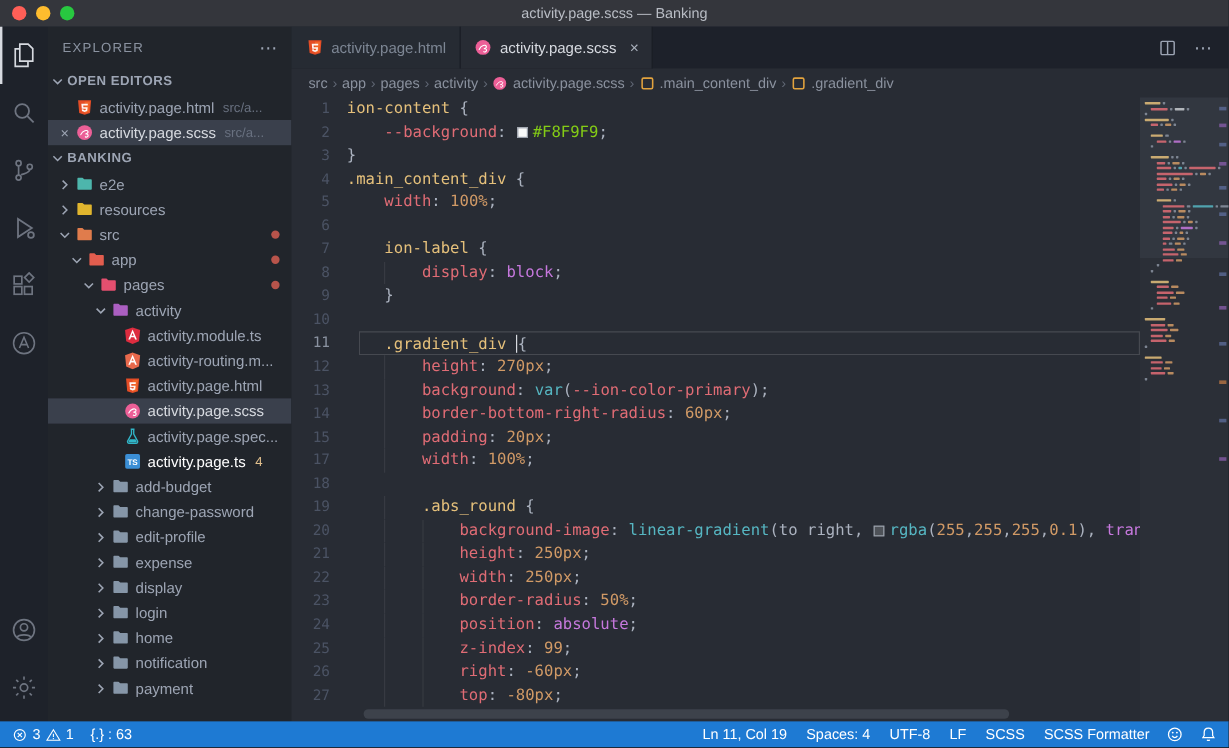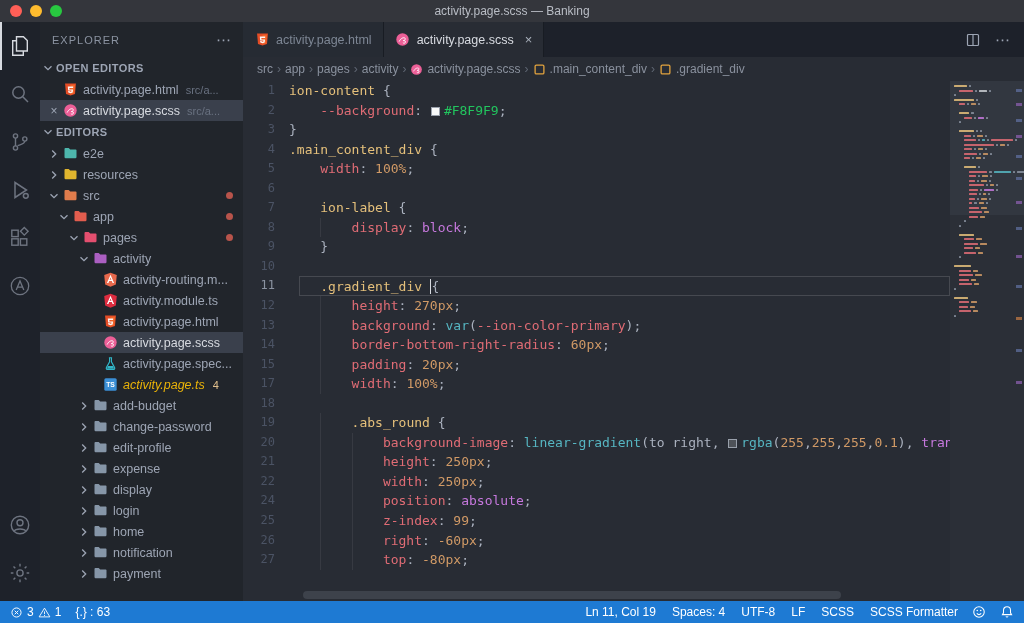--- a/index.html
+++ b/index.html
@@ -34,21 +34,21 @@
   .oe-row.active { background:#3a404c; color:#d7dae0; }
   .oe-close { width:16px; text-align:center; color:#9da5b4; font-size:12px; flex:none; }
   .file-icon { width:16px; height:16px; display:inline-flex; align-items:center; justify-content:center; flex:none; }
   .oe-name { margin-left:5px; }
   .oe-detail { margin-left:7px; font-size:11px; color:#697180; overflow:hidden; text-overflow:ellipsis; }
   #fileTree { overflow:hidden; flex:1; }
   .tree-row { height:21px; display:flex; align-items:center; font-size:12.5px; cursor:pointer; white-space:nowrap; }
   .tree-row.selected { background:#3a404c; color:#d7dae0; }
   .chev { width:16px; height:16px; display:inline-flex; align-items:center; justify-content:center; flex:none; }
   .tree-label { margin-left:5px; }
-  .tree-label.has-problems { color:#eab308;font-style:italic; }
+  .tree-label.has-problems { color:#ffffff; }
   .problem-badge { margin-left:8px; color:#e2c08d; font-size:11px; }
   .mod-dot { width:7px; height:7px; border-radius:50%; background:#b8544b; margin-left:auto; margin-right:10px; flex:none; }
 
   
   .editor-col { flex:1; min-width:0; display:flex; flex-direction:column; background:#282c34; }
   .tabbar { height:35px; flex:none; background:#1d212a; display:flex; align-items:stretch; }
   .tabs { display:flex; }
   .tab { display:flex; align-items:center; padding:0 11px; background:#262b33; border-right:1px solid #181c23; color:#7d8694; font-size:12.5px; cursor:pointer; }
   .tab.active { background:#282c34; color:#d7dae0; }
   .tab-label { margin-left:6px; }
@@ -68,21 +68,21 @@
   .code { flex:1; min-width:0; overflow:hidden; font-family:"DejaVu Sans Mono", monospace; font-size:13px; }
   .code-line { display:flex; height:19.55px; line-height:19.55px; position:relative; white-space:pre; }
   .code-line.current::after { content:""; position:absolute; left:56px; right:0; top:0; bottom:0; box-shadow: inset 0 0 0 1px rgba(255,255,255,.14); pointer-events:none; }
   .gutter { flex:none; width:46px; padding-right:14px; text-align:right; color:#4b5364; font-size:12px; }
   .current .gutter { color:#8b93a1; }
   .line-content { flex:none; white-space:pre; }
   .indent { display:inline-block; width:4ch; height:100%; vertical-align:top; }
   .indent.guide { box-shadow: inset 1px 0 0 rgba(255,255,255,.07); }
   .tk-sel { color:#e5c07b; } .tk-prop { color:#e06c75; } .tk-num { color:#d19a66; }
   .tk-kw { color:#c678dd; } .tk-fn { color:#56b6c2; } .tk-vari { color:#e06c75; }
-  .tk-pun { color:#abb2bf; } .tk-pln { color:#abb2bf; } .tk-color { color:#22c55e; }
+  .tk-pun { color:#abb2bf; } .tk-pln { color:#abb2bf; } .tk-color { color:#84cc16; }
   .swatch { display:inline-block; width:9px; height:9px; border:1px solid #99a0ab; margin:0 4px 0 1px; transform:translateY(1px); }
   .cursor { display:inline-block; width:1.6px; height:15px; background:#d7dae0; transform:translateY(3px); }
 
   .minimap { width:74px; flex:none; position:relative; padding-top:4px; background:rgba(255,255,255,0.015); cursor:pointer; }
   .mm-slider { position:absolute; left:0; right:0; top:0; height:134px; background:rgba(200,210,230,0.05); }
   .mm-line { display:flex; gap:2px; height:2px; margin-bottom:2.5px; }
   .mm-line span { height:2px; border-radius:.5px; opacity:.85; flex:none; display:block; }
   .ruler { position:absolute; right:0; top:0; width:10px; height:100%; }
   .mark { position:absolute; right:2px; width:6px; height:3px; opacity:.75; }
   .hscroll { position:absolute; left:60px; right:88px; bottom:2px; height:8px; }
@@ -223,21 +223,21 @@
             <span class="oe-name">activity.page.scss</span>
             <span class="oe-detail">src/a...</span>
           </div>
         </div>
       <div class="section-head">
         <span class="chev-h">
             <svg width="16" height="16" viewBox="0 0 16 16">
               <path d="M4.5 6.2 8 9.7l3.5-3.5" fill="none" stroke="#9da5b4" stroke-width="1.3"></path>
             </svg>
           </span>
-        <span>EDITORS</span>
+        <span>BANKING</span>
       </div>
       <div id="fileTree">
           <div class="tree-row" style="padding-left: 6px;">
             <span class="chev">
               <svg width="16" height="16" viewBox="0 0 16 16">
                 <path d="M6.2 4.5 9.7 8l-3.5 3.5" fill="none" stroke="#9da5b4" stroke-width="1.3"></path>
               </svg>
             </span>
             <span class="file-icon">
               <svg width="15" height="15" viewBox="0 0 16 16">
@@ -310,34 +310,34 @@
             <span class="file-icon">
               <svg width="15" height="15" viewBox="0 0 16 16">
                 <path d="M1.6 3.1c0-.5.4-.9.9-.9h3.6l1.6 1.5h5.8c.5 0 .9.4.9.9v7.5c0 .5-.4.9-.9.9H2.5c-.5 0-.9-.4-.9-.9z" fill="#ab5fc1"></path>
               </svg>
             </span>
             <span class="tree-label">activity</span>
           </div>
           <div class="tree-row" style="padding-left: 62px;">
             <span class="file-icon">
               <svg width="15" height="15" viewBox="0 0 16 16">
+                <path d="M8 .9l6.7 2.4-1 10L8 15.6l-5.7-2.3-1-10z" fill="#dd2c3f"></path>
+                <path d="M8 2.8 4.2 11.6h1.6l.76-1.9h2.9l.76 1.9h1.6zm1 5.4H7l1-2.4z" fill="#fff"></path>
+              </svg>
+            </span>
+            <span class="tree-label">activity.module.ts</span>
+          </div>
+          <div class="tree-row" style="padding-left: 62px;">
+            <span class="file-icon">
+              <svg width="15" height="15" viewBox="0 0 16 16">
                 <path d="M8 .9l6.7 2.4-1 10L8 15.6l-5.7-2.3-1-10z" fill="#e8694c"></path>
                 <path d="M8 2.8 4.2 11.6h1.6l.76-1.9h2.9l.76 1.9h1.6zm1 5.4H7l1-2.4z" fill="#fff"></path>
               </svg>
             </span>
             <span class="tree-label">activity-routing.m...</span>
-          </div>
-          <div class="tree-row" style="padding-left: 62px;">
-            <span class="file-icon">
-              <svg width="15" height="15" viewBox="0 0 16 16">
-                <path d="M8 .9l6.7 2.4-1 10L8 15.6l-5.7-2.3-1-10z" fill="#dd2c3f"></path>
-                <path d="M8 2.8 4.2 11.6h1.6l.76-1.9h2.9l.76 1.9h1.6zm1 5.4H7l1-2.4z" fill="#fff"></path>
-              </svg>
-            </span>
-            <span class="tree-label">activity.module.ts</span>
           </div>
           <div class="tree-row" style="padding-left: 62px;">
             <span class="file-icon">
               <svg width="15" height="15" viewBox="0 0 16 16">
                 <path d="M2.2 1.6h11.6l-1 11.3L8 14.5l-4.8-1.6z" fill="#e44d26"></path>
                 <path d="M8 2.9v10.4l3.9-1.3.8-9.1z" fill="#f16529"></path>
                 <path d="M5.1 4.8h5.8l-.15 1.6H6.8l.1 1.5h3.8l-.35 3.4L8 12.1l-2.35-.8-.15-1.7h1.5l.05.6.95.3 1-.3.1-1.1H5.5z" fill="#fff" opacity=".95"></path>
               </svg>
             </span>
             <span class="tree-label">activity.page.html</span>
@@ -589,20 +589,21 @@
             <div class="code-line"><span class="gutter">12</span><span class="line-content"><span class="indent"></span><span class="indent guide"></span><span class="tk-prop">height</span><span class="tk-pun">: </span><span class="tk-num">270px</span><span class="tk-pun">;</span></span></div>
             <div class="code-line"><span class="gutter">13</span><span class="line-content"><span class="indent"></span><span class="indent guide"></span><span class="tk-prop">background</span><span class="tk-pun">: </span><span class="tk-fn">var</span><span class="tk-pun">(</span><span class="tk-vari">--ion-color-primary</span><span class="tk-pun">);</span></span></div>
             <div class="code-line"><span class="gutter">14</span><span class="line-content"><span class="indent"></span><span class="indent guide"></span><span class="tk-prop">border-bottom-right-radius</span><span class="tk-pun">: </span><span class="tk-num">60px</span><span class="tk-pun">;</span></span></div>
             <div class="code-line"><span class="gutter">15</span><span class="line-content"><span class="indent"></span><span class="indent guide"></span><span class="tk-prop">padding</span><span class="tk-pun">: </span><span class="tk-num">20px</span><span class="tk-pun">;</span></span></div>
             <div class="code-line"><span class="gutter">17</span><span class="line-content"><span class="indent"></span><span class="indent guide"></span><span class="tk-prop">width</span><span class="tk-pun">: </span><span class="tk-num">100%</span><span class="tk-pun">;</span></span></div>
             <div class="code-line"><span class="gutter">18</span><span class="line-content"></span></div>
             <div class="code-line"><span class="gutter">19</span><span class="line-content"><span class="indent"></span><span class="indent guide"></span><span class="tk-sel">.abs_round</span><span class="tk-pun"> {</span></span></div>
             <div class="code-line"><span class="gutter">20</span><span class="line-content"><span class="indent"></span><span class="indent guide"></span><span class="indent guide"></span><span class="tk-prop">background-image</span><span class="tk-pun">: </span><span class="tk-fn">linear-gradient</span><span class="tk-pun">(</span><span class="tk-pln">to right</span><span class="tk-pun">, </span><span class="swatch" style="background: rgba(255, 255, 255, 0.18);"></span><span class="tk-fn">rgba</span><span class="tk-pun">(</span><span class="tk-num">255</span><span class="tk-pun">,</span><span class="tk-num">255</span><span class="tk-pun">,</span><span class="tk-num">255</span><span class="tk-pun">,</span><span class="tk-num">0.1</span><span class="tk-pun">), </span><span class="tk-kw">transparent</span></span></div>
             <div class="code-line"><span class="gutter">21</span><span class="line-content"><span class="indent"></span><span class="indent guide"></span><span class="indent guide"></span><span class="tk-prop">height</span><span class="tk-pun">: </span><span class="tk-num">250px</span><span class="tk-pun">;</span></span></div>
             <div class="code-line"><span class="gutter">22</span><span class="line-content"><span class="indent"></span><span class="indent guide"></span><span class="indent guide"></span><span class="tk-prop">width</span><span class="tk-pun">: </span><span class="tk-num">250px</span><span class="tk-pun">;</span></span></div>
+            <div class="code-line"><span class="gutter">23</span><span class="line-content"><span class="indent"></span><span class="indent guide"></span><span class="indent guide"></span><span class="tk-prop">border-radius</span><span class="tk-pun">: </span><span class="tk-num">50%</span><span class="tk-pun">;</span></span></div>
             <div class="code-line"><span class="gutter">24</span><span class="line-content"><span class="indent"></span><span class="indent guide"></span><span class="indent guide"></span><span class="tk-prop">position</span><span class="tk-pun">: </span><span class="tk-kw">absolute</span><span class="tk-pun">;</span></span></div>
             <div class="code-line"><span class="gutter">25</span><span class="line-content"><span class="indent"></span><span class="indent guide"></span><span class="indent guide"></span><span class="tk-prop">z-index</span><span class="tk-pun">: </span><span class="tk-num">99</span><span class="tk-pun">;</span></span></div>
             <div class="code-line"><span class="gutter">26</span><span class="line-content"><span class="indent"></span><span class="indent guide"></span><span class="indent guide"></span><span class="tk-prop">right</span><span class="tk-pun">: </span><span class="tk-num">-60px</span><span class="tk-pun">;</span></span></div>
             <div class="code-line"><span class="gutter">27</span><span class="line-content"><span class="indent"></span><span class="indent guide"></span><span class="indent guide"></span><span class="tk-prop">top</span><span class="tk-pun">: </span><span class="tk-num">-80px</span><span class="tk-pun">;</span></span></div>
           </div>
         <div class="minimap">
           <div class="mm-slider"></div>
           <div id="minimapContent">
               <div class="mm-line" style="margin-left: 4px;">
                 <span style="width: 12.65px; background: rgb(229, 192, 123);"></span>

